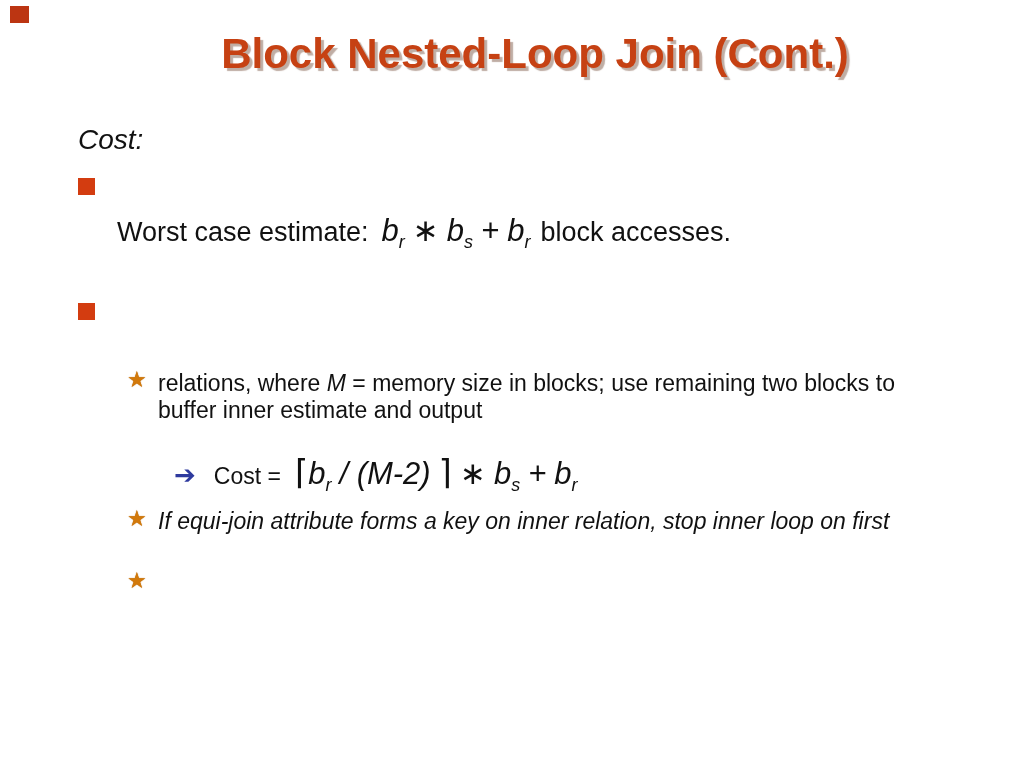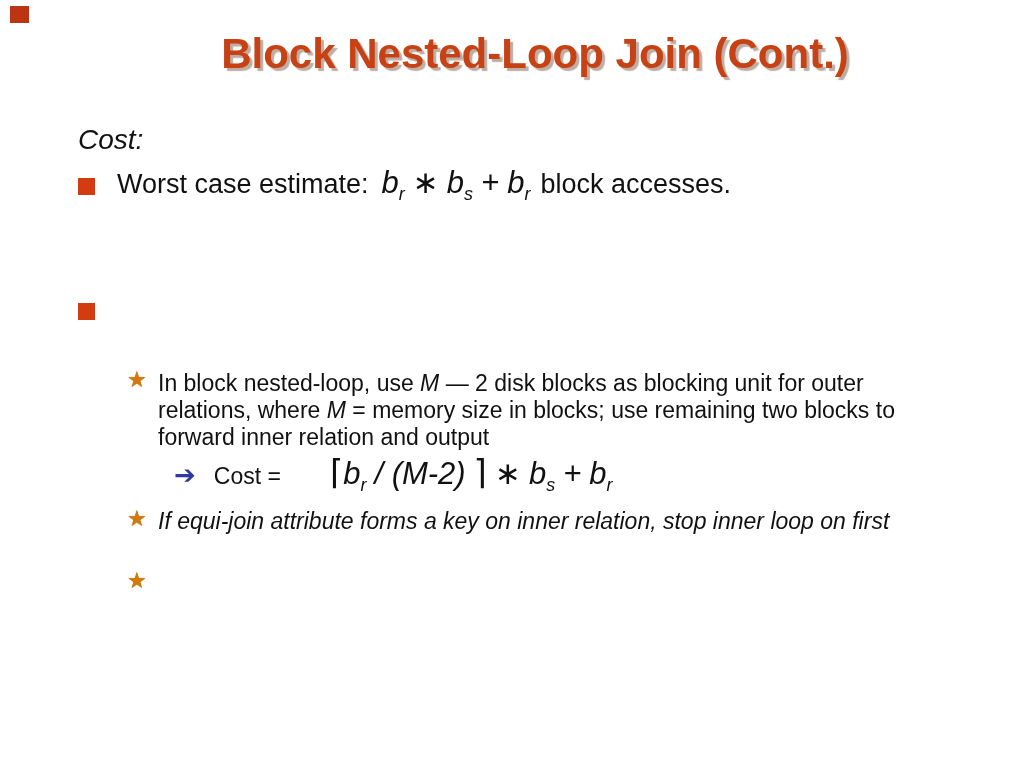--- a/index.html
+++ b/index.html
@@ -10,25 +10,25 @@
   .corner-accent{position:absolute;left:10px;top:6px;width:19px;height:17px;background:#bc3512;}
   .slide-title{
     position:absolute;left:0;top:30px;width:100%;box-sizing:border-box;padding-left:46px;
     text-align:center;font-size:42px;font-weight:bold;color:#c64113;
     text-shadow:3px 3px 1px rgba(138,106,90,0.55);white-space:nowrap;
   }
   .intro{position:absolute;left:78px;top:124px;font-size:28px;font-style:italic;}
   .sq{position:absolute;width:17px;height:17px;background:#d33c10;}
   .sq1{left:78px;top:178px;}
   .sq2{left:78px;top:303px;}
-  .lvl1{position:absolute;left:117px;font-size:27px;}
+  .lvl1{position:absolute;left:117px;font-size:27px;margin-top:48px;}
   .b1row{top:164px;white-space:nowrap;}
   .b2row{top:291px;line-height:30px;}
   .line{white-space:nowrap;}
-  .formula{font-size:31px;font-style:italic;margin-left:35px;}
+  .formula{font-size:31px;font-style:italic;}
   .formula sub{font-size:0.58em;font-style:italic;line-height:0;}
   .fgap-l{margin-left:13px;}
   .fgap-r{margin-right:10px;}
   .op{margin:0 8px;}
   .star{
     position:absolute;left:127px;font-size:22px;line-height:1;color:#d2790b;
     text-shadow:0 0 1px #a85c00;
   }
   .star1{top:369px;} .star2{top:508px;} .star3{top:570px;}
   .sub-blk{position:absolute;left:158px;font-size:23px;line-height:27px;}
@@ -52,23 +52,22 @@
 
   <div class="sq sq1"></div>
   <div class="lvl1 b1row">
     <span>Worst case estimate:</span><span class="formula fgap-l"><span>b</span><sub>r</sub><span class="op">∗</span><span>b</span><sub>s</sub><span class="op">+</span><span>b</span><sub class="fgap-r">r</sub></span><span>block accesses.</span>
   </div>
 
   <div class="sq sq2"></div>
 
   <div class="star star1">★</div>
   <div class="sub-blk s1">
-    <div class="line"><span>In block nested-loop, use </span><span class="var">M</span><span> — 2 disk blocks as blocking unit for outer</span></div>
     <div class="line"><span>relations, where </span><span class="var">M</span><span> = memory size in blocks; use remaining two blocks to</span></div>
-    <div class="line">forward inner relation and output</div>
+    <div class="line">buffer inner estimate and output</div>
   </div>
 
   <div class="cost-row">
     <span class="arrow-glyph">➔</span><span class="cost-label">Cost =</span><span class="formula"><span class="ceil">⌈</span><span>b</span><sub>r</sub><span class="op">/ (M-2)</span><span class="ceil">⌉</span><span class="op">∗</span><span>b</span><sub>s</sub><span class="op">+</span><span>b</span><sub>r</sub></span>
   </div>
 
   <div class="star star2">★</div>
   <div class="sub-blk s2">
     <div class="line">If equi-join attribute forms a key on inner relation, stop inner loop on first</div>
   </div>

